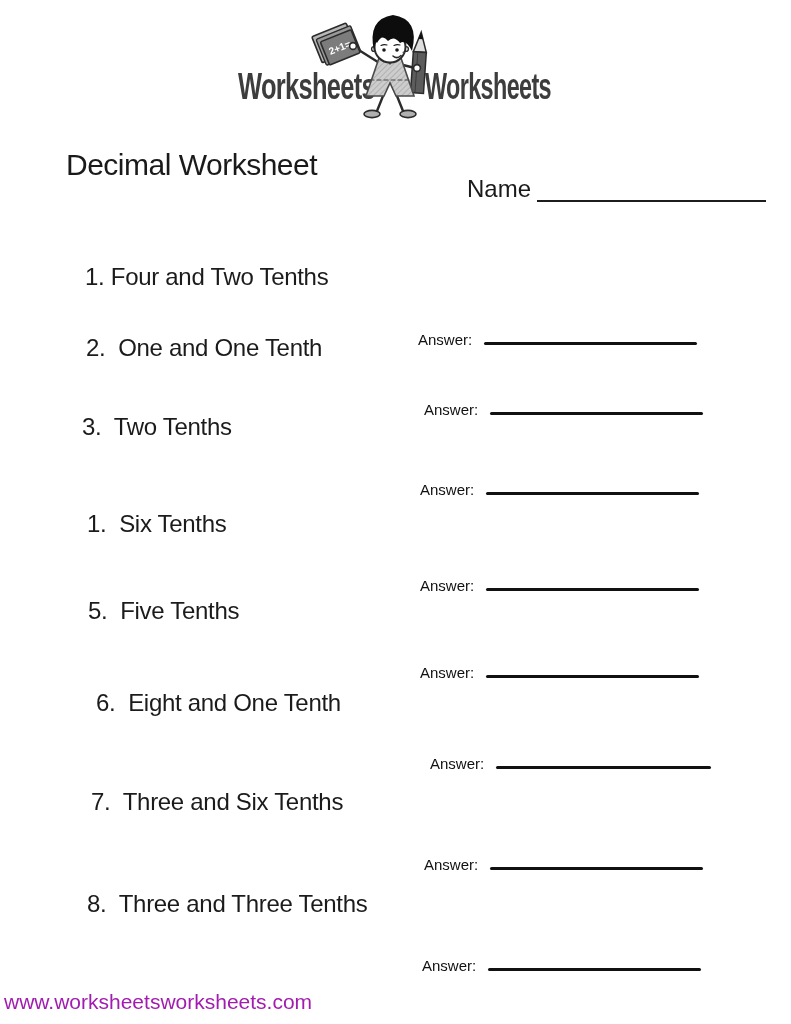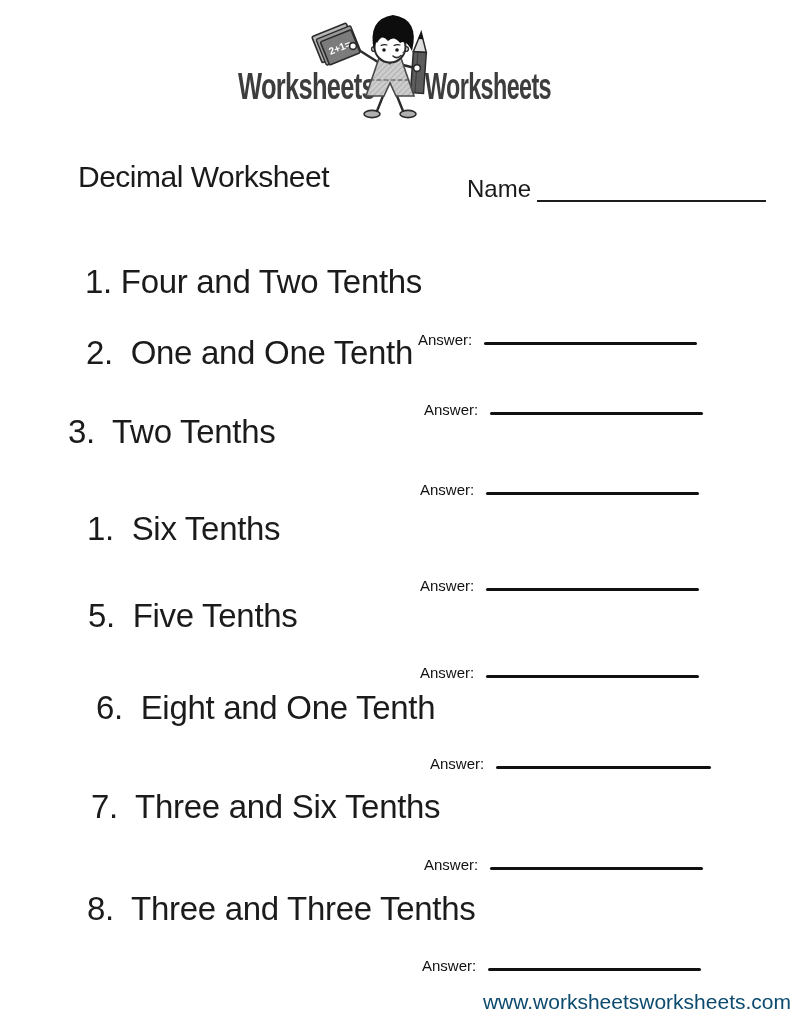--- a/index.html
+++ b/index.html
@@ -18,36 +18,36 @@
   .title{position:absolute;left:66px;top:150px;font-size:30px;letter-spacing:-0.5px;color:#1a1a1a;line-height:1;}
   .name-group{position:absolute;left:467px;top:146px;display:flex;align-items:flex-end;gap:6px;margin-top:30px;}
   .name-label{font-size:24px;line-height:1.1;color:#1a1a1a;}
   .name-line{display:inline-block;width:229px;height:24px;border-bottom:2px solid #1d1d1d;}
 
   
   .directions{position:absolute;left:67px;top:199px;font-size:20px;white-space:pre;color:#1c1c1c;line-height:1.2;}
 
   
   .row{position:absolute;left:0;right:0;height:0;}
-  .q{position:absolute;font-size:33px;letter-spacing:-0.3px;white-space:pre;color:#1b1b1b;line-height:1;}
+  .q{position:absolute;font-size:24px;letter-spacing:-0.3px;white-space:pre;color:#1b1b1b;line-height:1;}
   .ans{position:absolute;display:flex;align-items:flex-end;gap:12px;margin-top:48px;}
   .ans-label{font-size:15px;line-height:1;color:#111;padding-bottom:1px;}
   .ans-line{display:inline-block;width:213px;height:3px;background:#111;border-radius:2px;margin-bottom:3px;}
 
   .r1 .q{left:85px;top:265px;}  .r1 .ans{left:418px;top:284px;}
   .r2 .q{left:86px;top:336px;}  .r2 .ans{left:424px;top:354px;}
-  .r3 .q{left:68px;top:415px;}  .r3 .ans{left:420px;top:434px;}
+  .r3 .q{left:82px;top:415px;}  .r3 .ans{left:420px;top:434px;}
   .r4 .q{left:87px;top:512px;}  .r4 .ans{left:420px;top:530px;}
   .r5 .q{left:88px;top:599px;}  .r5 .ans{left:420px;top:617px;}
   .r6 .q{left:96px;top:691px;}  .r6 .ans{left:430px;top:708px;}  .r6 .ans-line{width:215px;}
   .r7 .q{left:91px;top:790px;}  .r7 .ans{left:424px;top:809px;}
   .r8 .q{left:87px;top:892px;}  .r8 .ans{left:422px;top:910px;}
 
   
-  .footer{position:absolute;left:4px;right:0;top:990px;text-align:right;font-size:21px;color:#0c4a6e;}
+  .footer{position:absolute;left:4px;right:0;top:990px;text-align:left;font-size:21px;color:#a21caf;}
 </style>
 </head>
 <body>
 
 <div class="page">
 
   <div class="logo">
     <svg width="320" height="118" viewBox="0 0 320 118">
       <defs>
         <pattern id="hatch" width="4" height="4" patternUnits="userSpaceOnUse" patternTransform="rotate(45)">
@@ -102,21 +102,21 @@
           <circle cx="161" cy="44" r="1.8" fill="#1a1a1a"></circle>
           <path d="M145,39.5 Q148,38 151,39" fill="none" stroke="#1a1a1a" stroke-width="1.1"></path>
           <path d="M158,39.5 Q161,38 164,39" fill="none" stroke="#1a1a1a" stroke-width="1.1"></path>
           <path d="M157,50 Q161,53.5 165,49.5" fill="none" stroke="#2b2b2b" stroke-width="1.6"></path>
           <circle cx="167.5" cy="46.5" r="1" fill="#555555"></circle>
         </g>
       </g>
     </svg>
   </div>
 
-  <h1 class="title" style="margin:12px;font-weight:normal;">Decimal Worksheet</h1>
+  <h1 class="title" style="margin:0;font-weight:normal;">Decimal Worksheet</h1>
   <div class="name-group">
     <span class="name-label">Name</span>
     <span class="name-line"></span>
   </div>
 
 
   <div class="row r1">
     <div class="q">1. Four and Two Tenths</div>
     <div class="ans">
       <span class="ans-label">Answer:</span>

